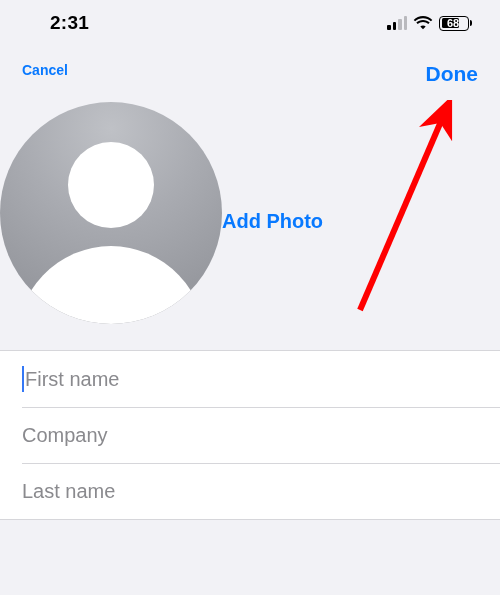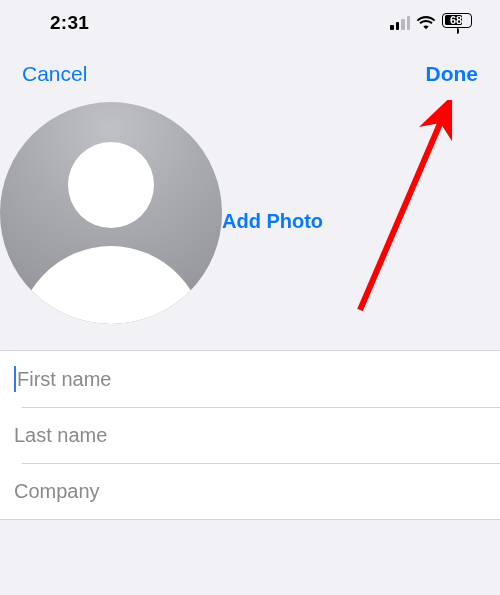--- a/index.html
+++ b/index.html
@@ -44,21 +44,20 @@
   }
   .signal-bars span.dim { background: #b9b9bd; }
   .sb1 { height: 5px; }
   .sb2 { height: 8px; }
   .sb3 { height: 11px; }
   .sb4 { height: 14px; }
   .wifi-icon { width: 20px; height: 14px; }
   .battery {
     display: flex;
     align-items: center;
-    flex-direction: column;
   }
   .battery-body {
     width: 30px;
     height: 15px;
     border: 1.5px solid #000;
     border-radius: 4px;
     position: relative;
     display: flex;
     align-items: center;
     padding: 1.5px;
@@ -94,22 +93,22 @@
   
   .nav-bar {
     display: flex;
     justify-content: space-between;
     align-items: flex-start;
     padding: 16px 22px 0 22px;
     height: 52px;
   }
   .nav-cancel {
     color: #0879ff;
-    font-size: 21px;
-    font-weight: 400;
+    font-size: 14px;
+    font-weight: 700;
   }
   .nav-done {
     color: #0879ff;
     font-size: 21px;
     font-weight: 700;
   }
 
   
   .avatar-area {
     display: flex;
@@ -156,21 +155,21 @@
   
   .form {
     background: #fff;
     border-top: 1px solid #d6d6da;
     border-bottom: 1px solid #d6d6da;
   }
   .field {
     height: 56px;
     display: flex;
     align-items: center;
-    padding-left: 14px;
+    padding-left: 22px;
     position: relative;
   }
   .field + .field::before {
     content: "";
     position: absolute;
     top: 0;
     left: 22px;
     right: 0;
     height: 1px;
     background: #d6d6da;
@@ -243,24 +242,24 @@
   </div>
   <div class="add-photo">Add Photo</div>
 </div>
 
 <div class="form">
   <div class="field">
     <div class="cursor"></div>
     <input type="text" placeholder="First name" style="">
   </div>
   <div class="field">
+    <input type="text" placeholder="Company" style="">
+  </div>
+  <div class="field">
     <input type="text" placeholder="Last name" style="">
-  </div>
-  <div class="field">
-    <input type="text" placeholder="Company" style="">
   </div>
 </div>
 
 <svg class="arrow" viewBox="0 0 110 220">
   <defs>
     <marker id="ah" markerWidth="8" markerHeight="8" refX="4" refY="3" orient="auto">
       <path d="M0,0 L7,3 L0,6 L2,3 Z" fill="#ff0000"></path>
     </marker>
   </defs>
   <line x1="10" y1="210" x2="95" y2="12" stroke="#ff0000" stroke-width="6" marker-end="url(#ah)"></line>

